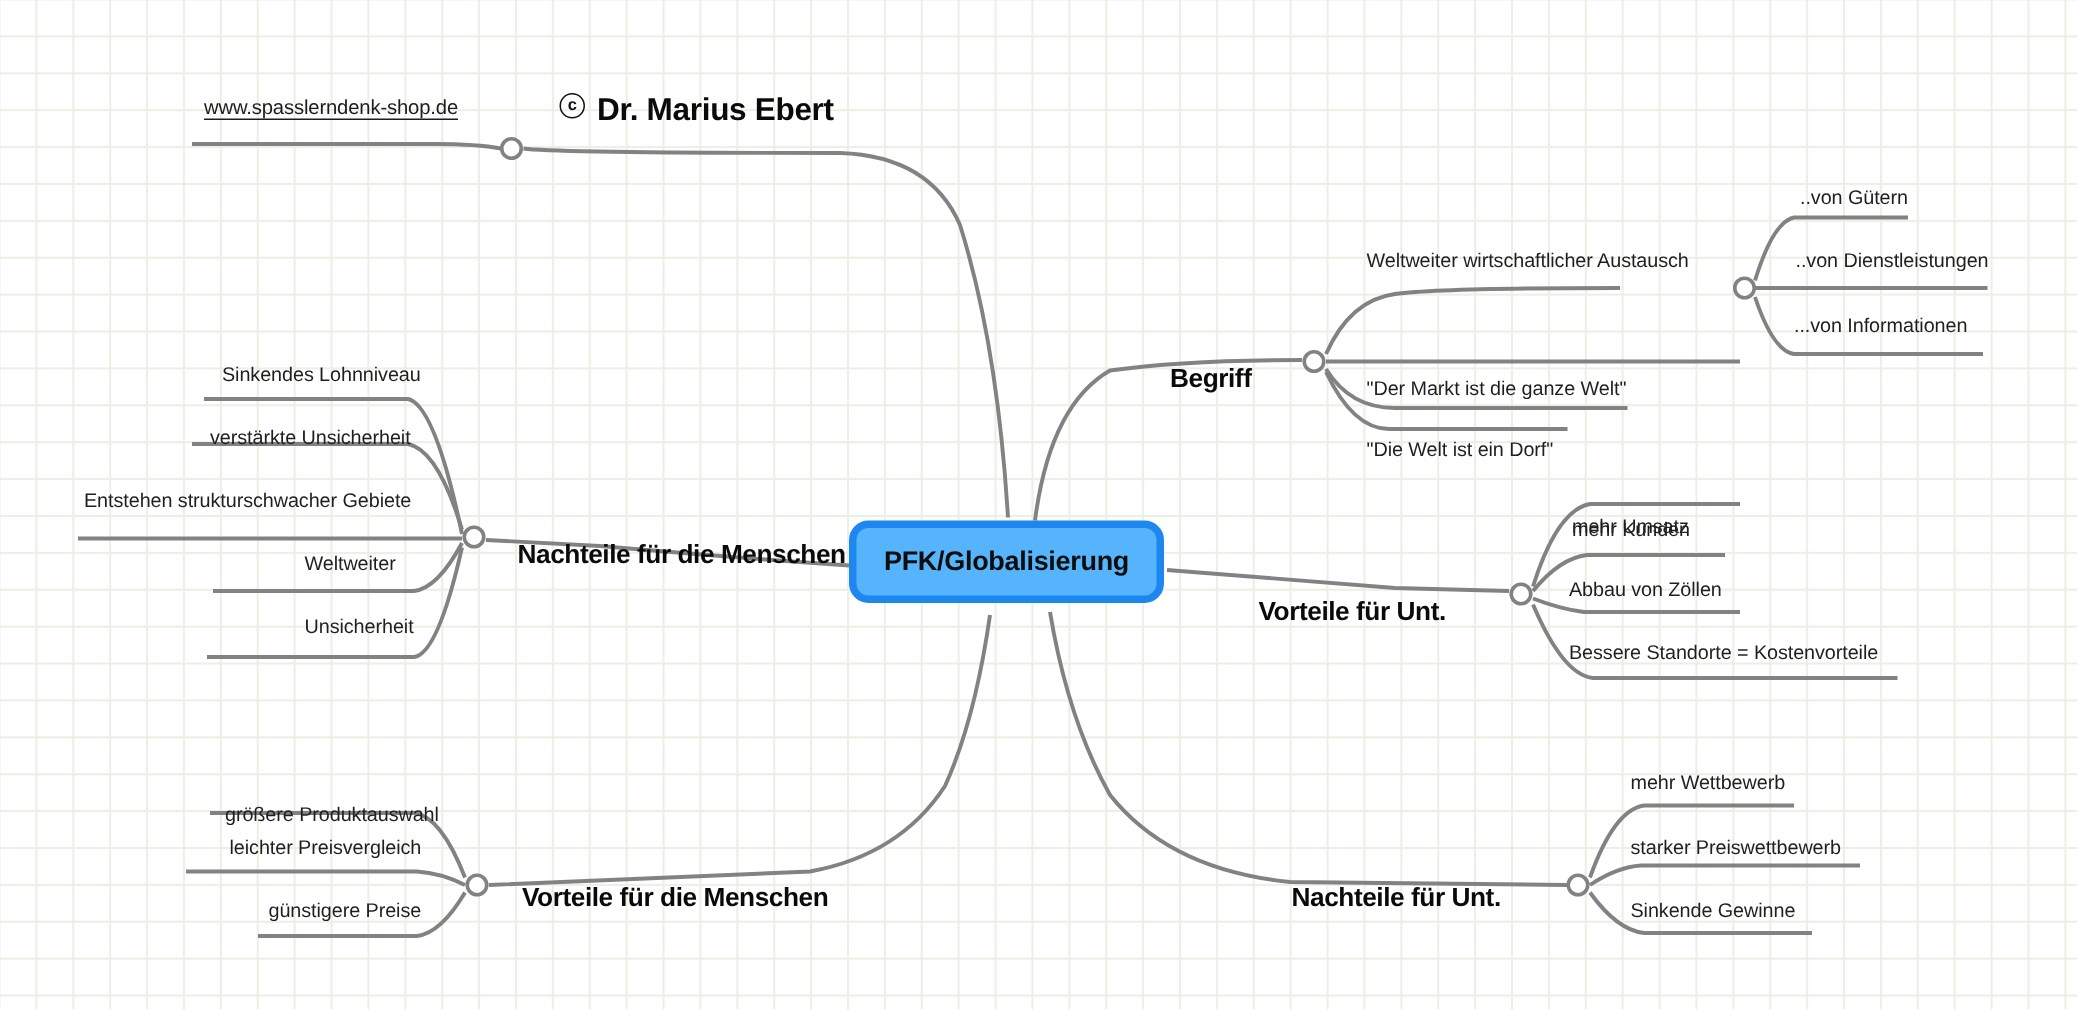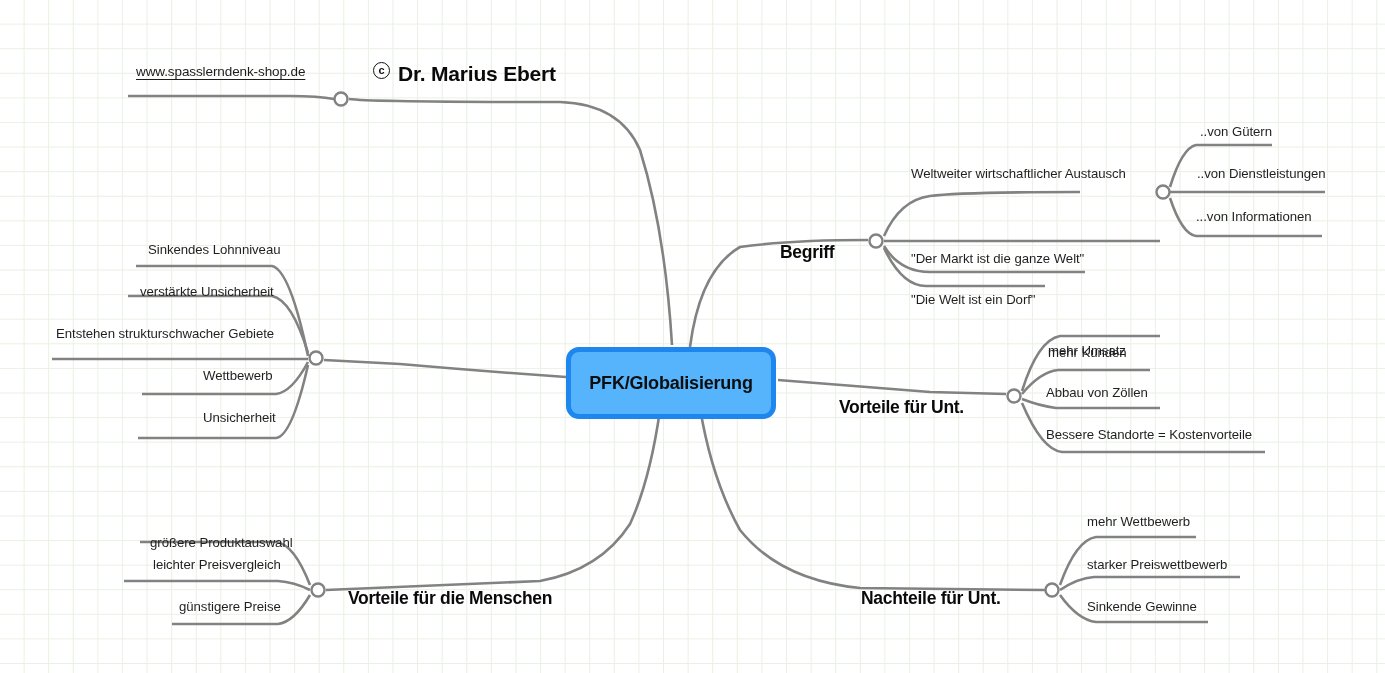--- a/index.html
+++ b/index.html
@@ -60,21 +60,21 @@
     line-height: 14px;
     text-align: center;
     color: #111;
   }
   
   #center-node {
     position: absolute;
     left: 566px;
     top: 347px;
     width: 210px;
-    height: 72px;
+    height: 55px;
     box-sizing: border-box;
     background: #55b4fb;
     border: 5px solid #1e87ef;
     border-radius: 13px;
     display: flex;
     align-items: center;
     justify-content: center;
     font-size: 18px;
     font-weight: bold;
     color: #0d0d0d;
@@ -167,20 +167,21 @@
   <div id="center-node">
     <span>PFK/Globalisierung</span>
   </div>
 
   <span class="lbl branch-main" style="left:780px; top:205px;">Begriff</span>
 
   <span class="lbl branch-main" style="left:839px; top:360px;">Vorteile für Unt.</span>
 
   <span class="lbl branch-main" style="left:861px; top:551px;">Nachteile für Unt.</span>
 
+  <span class="lbl branch-main" style="left:345px; top:322px;">Nachteile für die Menschen</span>
 
   <span class="lbl branch-main" style="left:348px; top:551px;">Vorteile für die Menschen</span>
 
   <span class="lbl leaf" style="left:911px; top:166px;">Weltweiter wirtschaftlicher Austausch</span>
 
   <span class="lbl leaf" style="left:1200px; top:124px;">..von Gütern</span>
 
   <span class="lbl leaf" style="left:1197px; top:166px;">..von Dienstleistungen</span>
 
   <span class="lbl leaf" style="left:1196px; top:209px;">...von Informationen</span>
@@ -202,21 +203,21 @@
   <span class="lbl leaf" style="left:1087px; top:557px;">starker Preiswettbewerb</span>
 
   <span class="lbl leaf" style="left:1087px; top:599px;">Sinkende Gewinne</span>
 
   <span class="lbl leaf" style="left:148px; top:242px;">Sinkendes Lohnniveau</span>
 
   <span class="lbl leaf" style="left:140px; top:284px;">verstärkte Unsicherheit</span>
 
   <span class="lbl leaf" style="left:56px; top:326px;">Entstehen strukturschwacher Gebiete</span>
 
-  <span class="lbl leaf" style="left:203px; top:368px;">Wettbewerb</span>
+  <span class="lbl leaf" style="left:203px; top:368px;">Weltweiter</span>
 
   <span class="lbl leaf" style="left:203px; top:410px;">Unsicherheit</span>
 
   <span class="lbl leaf" style="left:150px; top:515px;margin-top:20px;">größere Produktauswahl</span>
 
   <span class="lbl leaf" style="left:153px; top:557px;">leichter Preisvergleich</span>
 
   <span class="lbl leaf" style="left:179px; top:599px;">günstigere Preise</span>
 
 </div>

